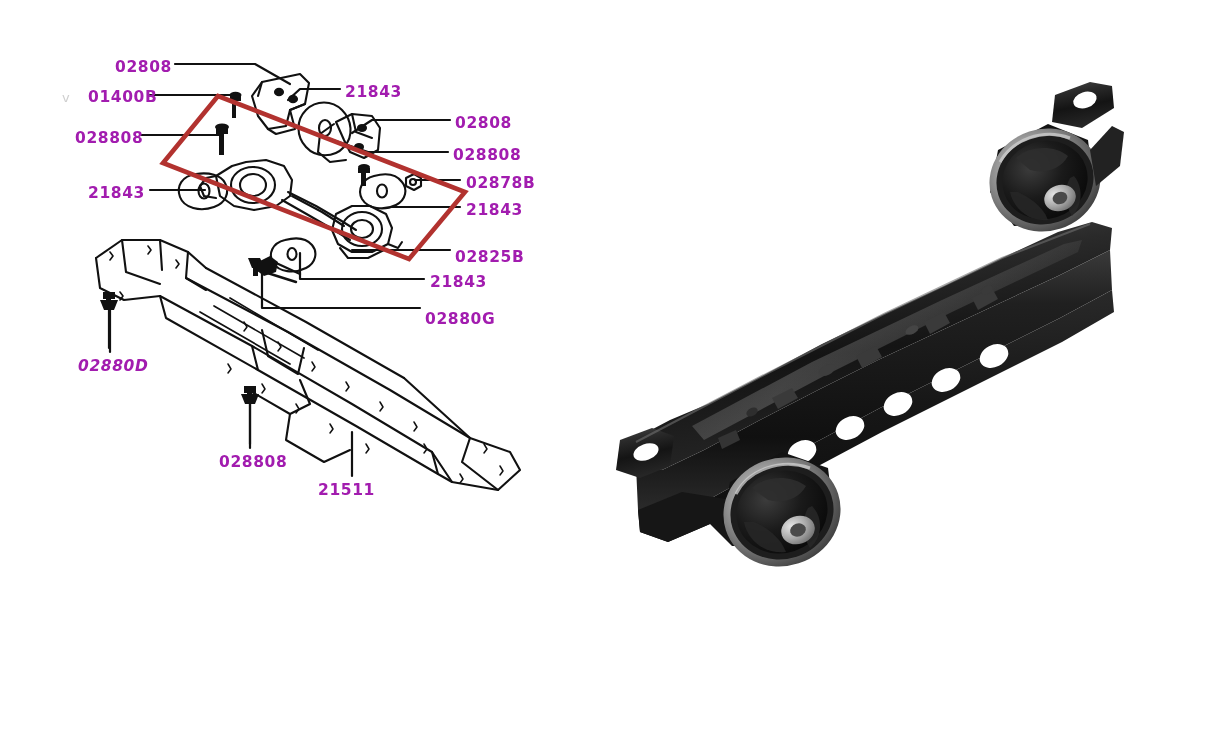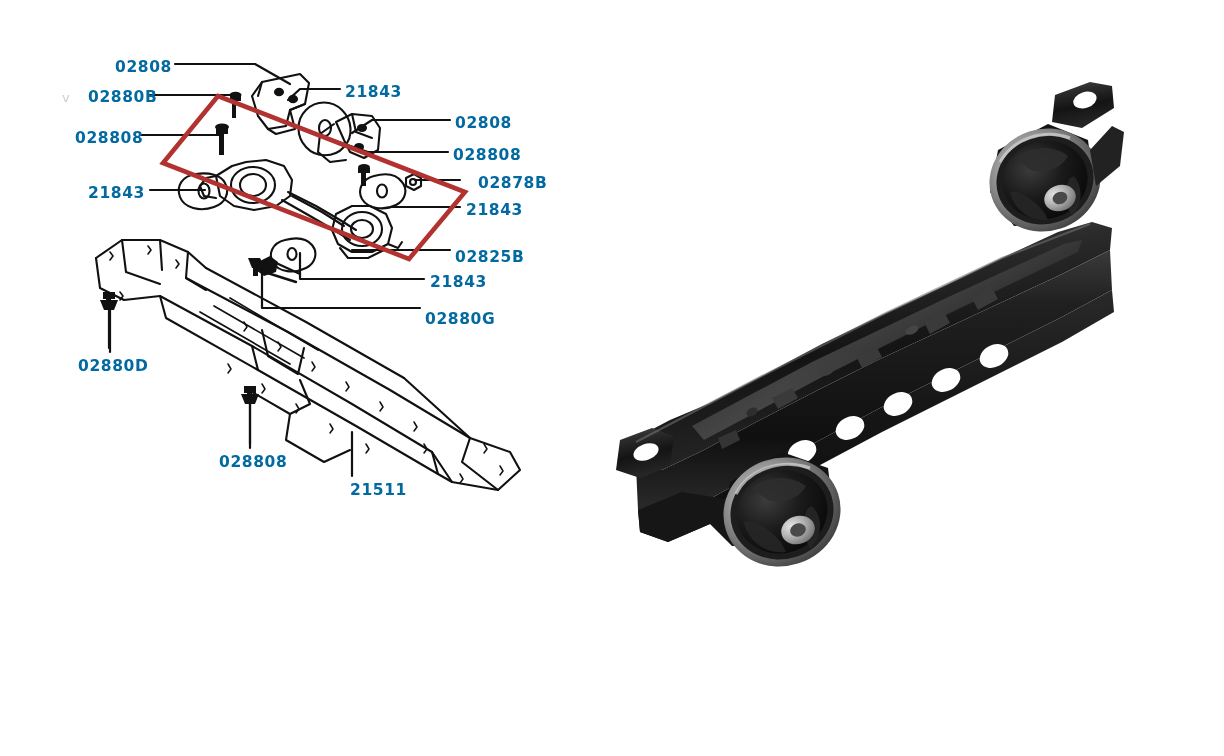--- a/index.html
+++ b/index.html
@@ -32,21 +32,21 @@
     position: absolute;
     left: 0;
     top: 0;
   }
   .lbl {
     position: absolute;
     font-family: "DejaVu Sans", sans-serif;
     font-size: 15.5px;
     font-weight: 700;
     letter-spacing: 0.6px;
-    color: #0369a1;
+    color: #a21caf;
     white-space: nowrap;
     line-height: 1;
   }
   .watermark {
     position: absolute;
     font-family: "DejaVu Sans", sans-serif;
     font-size: 13px;
     color: #cfcfcf;
     white-space: nowrap;
     letter-spacing: 1px;
@@ -246,34 +246,34 @@
         </g>
 
       </g>
 
       <polygon points="218,96 163,163 409,259 465,192" fill="none" stroke="#b2322f" stroke-width="4.6" stroke-linejoin="miter"></polygon>
     </svg>
 
     <div class="watermark" style="left:62px; top:90px;">v</div>
 
     <div class="lbl" style="left:115px; top:60px;">02808</div>
-    <div class="lbl" style="left:88px;  top:90px;">02880B</div>
+    <div class="lbl" style="left:88px;  top:90px;">01400B</div>
     <div class="lbl" style="left:345px; top:85px;">21843</div>
     <div class="lbl" style="left:75px;  top:131px;">028808</div>
     <div class="lbl" style="left:455px; top:116px;">02808</div>
     <div class="lbl" style="left:453px; top:148px;">028808</div>
-    <div class="lbl" style="left:466px; top:176px;margin-left:12px;">02878B</div>
+    <div class="lbl" style="left:466px; top:176px;">02878B</div>
     <div class="lbl" style="left:88px;  top:186px;">21843</div>
     <div class="lbl" style="left:466px; top:203px;">21843</div>
     <div class="lbl" style="left:455px; top:250px;">02825B</div>
     <div class="lbl" style="left:430px; top:275px;">21843</div>
     <div class="lbl" style="left:425px; top:304px;margin-top:8px;">02880G</div>
-    <div class="lbl" style="left:78px;  top:359px;">02880D</div>
+    <div class="lbl" style="left:78px;  top:359px;font-style:italic;">02880D</div>
     <div class="lbl" style="left:219px; top:455px;">028808</div>
-    <div class="lbl" style="left:318px; top:483px;margin-left:32px;">21511</div>
+    <div class="lbl" style="left:318px; top:483px;">21511</div>
   </div>
 
   <div id="photo-panel">
     <svg id="photo-svg" width="612" height="756" viewBox="0 0 612 756">
       <defs>
         <linearGradient id="beamTop" x1="0" y1="0" x2="0.25" y2="1">
           <stop offset="0%" stop-color="#4a4a4a"></stop>
           <stop offset="28%" stop-color="#2a2a2a"></stop>
           <stop offset="60%" stop-color="#141414"></stop>
           <stop offset="100%" stop-color="#262626"></stop>

